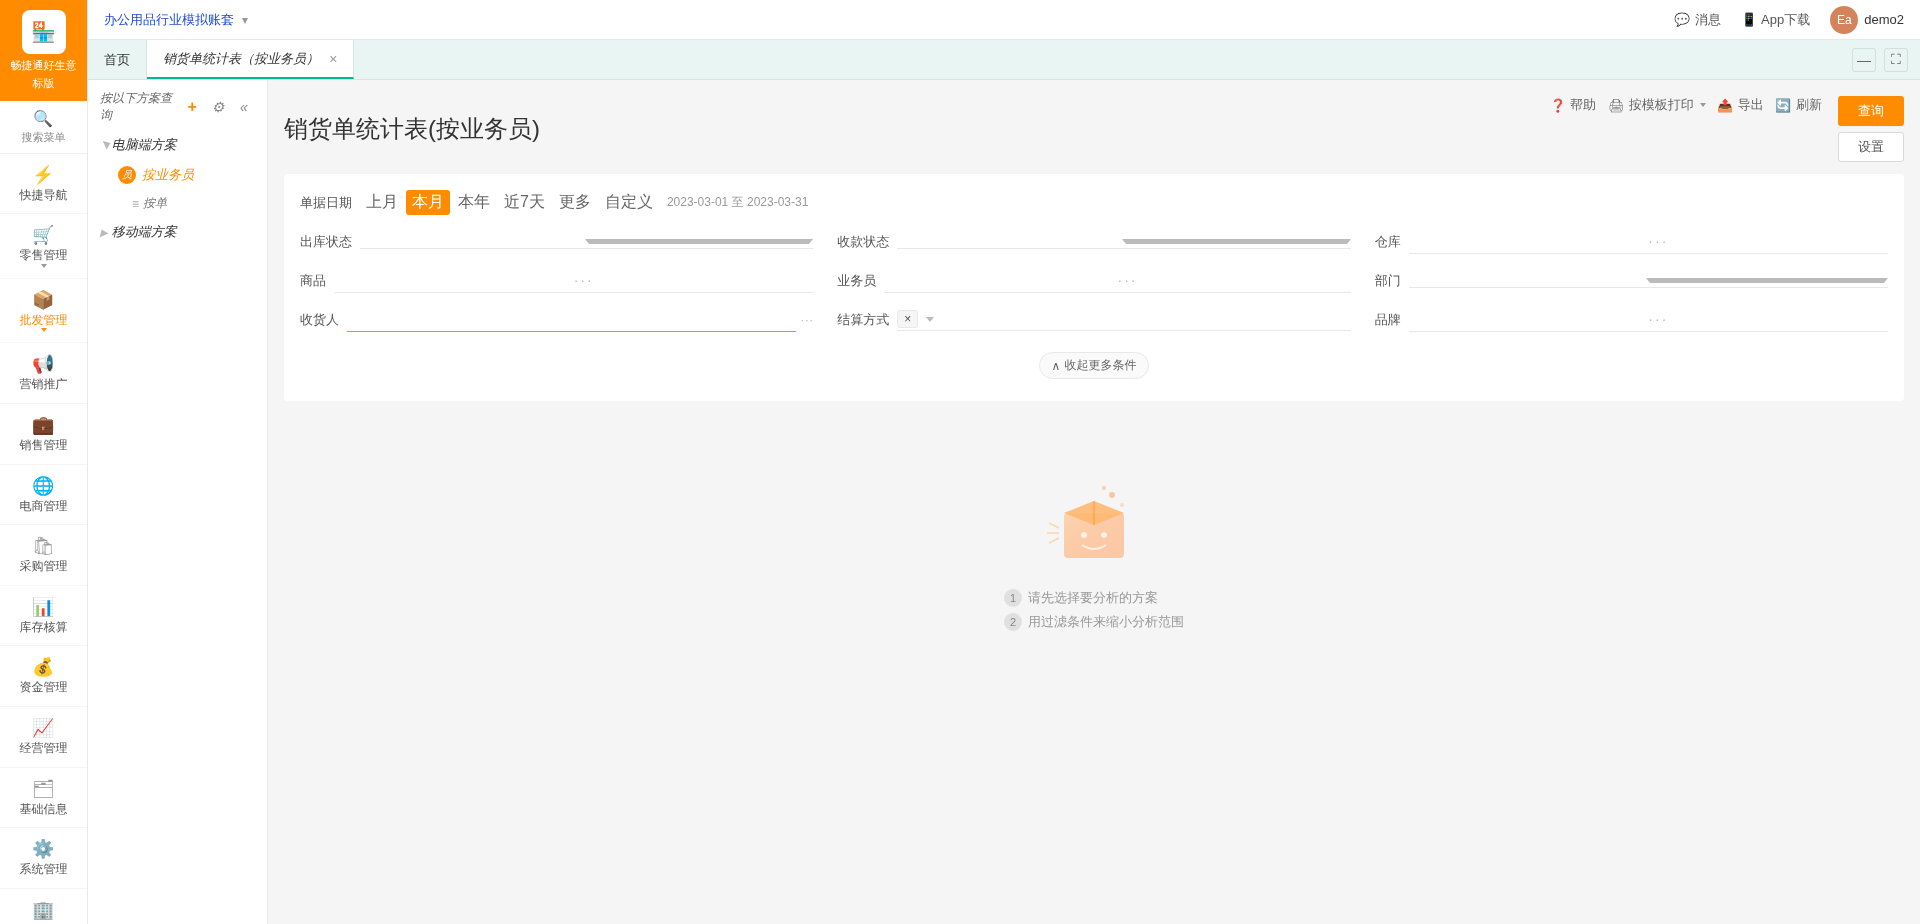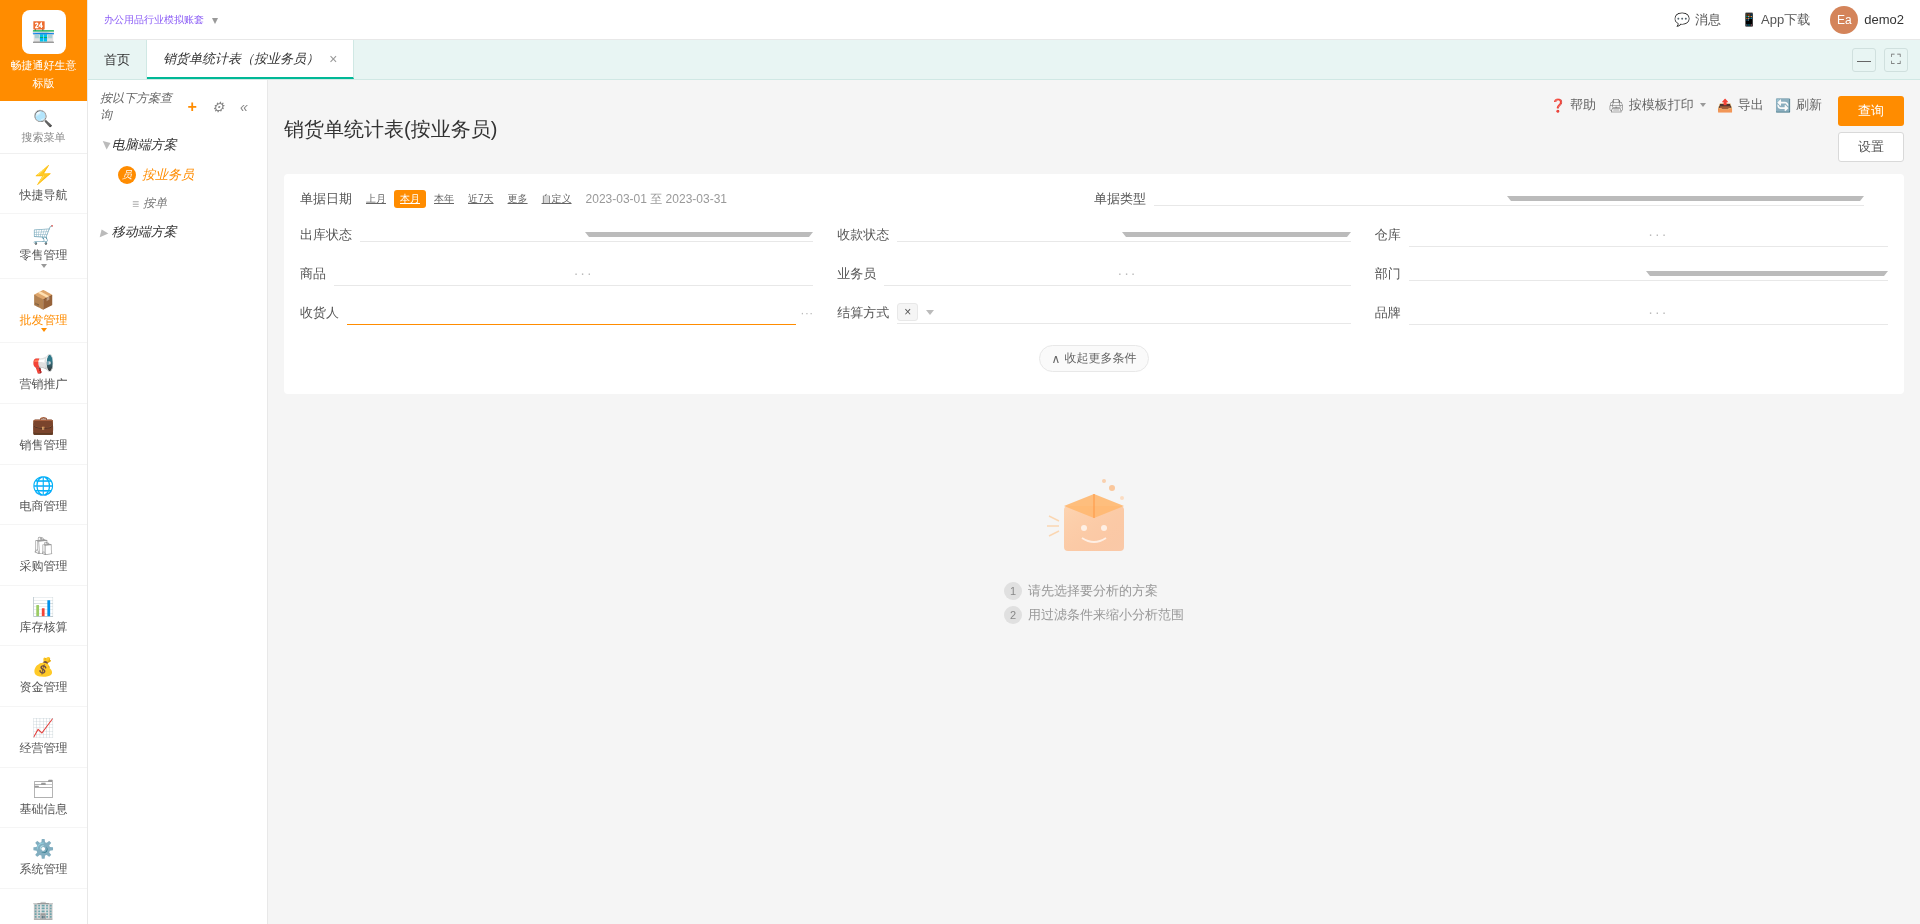--- a/index.html
+++ b/index.html
@@ -17,21 +17,21 @@
     .sidebar-nav-item .nav-icon { font-size: 18px; color: #999; margin-bottom: 2px; }
     .sidebar-nav-item .nav-label { font-size: 12px; color: #555; text-align: center; line-height: 1.3; }
     .sidebar-nav-item.active .nav-label { color: #ff8c00; }
 
     
     .main { flex: 1; display: flex; flex-direction: column; overflow: hidden; }
 
     
     .top-header { height: 40px; background: #fff; border-bottom: 1px solid #e8e8e8; display: flex; align-items: center; justify-content: space-between; padding: 0 16px; flex-shrink: 0; }
     .top-header-left { display: flex; align-items: center; gap: 8px; }
-    .top-header-title { font-size: 10px; color: #8b5cf6; }
+    .top-header-title { font-size: 13px; color: #1d4ed8; }
     .top-header-dropdown { font-size: 12px; color: #999; cursor: pointer; }
     .top-header-right { display: flex; align-items: center; gap: 20px; }
     .top-header-btn { display: flex; align-items: center; gap: 4px; font-size: 13px; color: #555; cursor: pointer; }
     .user-avatar { width: 28px; height: 28px; border-radius: 50%; background: #d4845a; display: flex; align-items: center; justify-content: center; color: #fff; font-size: 12px; }
 
     
     .tab-bar { height: 40px; background: #e8f5f3; display: flex; align-items: center; flex-shrink: 0; border-bottom: 1px solid #d0e8e4; }
     .tab-item { height: 100%; padding: 0 16px; display: flex; align-items: center; gap: 6px; cursor: pointer; font-size: 13px; color: #555; border-right: 1px solid #d0e8e4; }
     .tab-item.home { color: #333; }
     .tab-item.active { background: #fff; color: #333; border-bottom: 2px solid #00b896; font-style: italic; }
@@ -55,40 +55,40 @@
     .sub-scheme-item { padding: 5px 12px 5px 44px; display: flex; align-items: center; gap: 4px; font-size: 12px; color: #777; cursor: pointer; }
     .sub-scheme-icon { font-size: 12px; color: #aaa; }
     .mobile-group { padding: 0; }
     .mobile-group-header { padding: 6px 12px; display: flex; align-items: center; gap: 4px; font-size: 13px; color: #333; cursor: pointer; }
 
     
     .right-content { flex: 1; overflow-y: auto; padding: 16px; }
 
     
     .page-title-row { display: flex; align-items: center; justify-content: space-between; margin-bottom: 12px; }
-    .page-title { font-size: 20px; font-weight: 500; color: #333; }
+    .page-title { font-size: 24px; font-weight: 500; color: #333; }
     .page-actions { display: flex; align-items: center; gap: 12px; }
     .page-action-btn { display: flex; align-items: center; gap: 4px; font-size: 13px; color: #666; cursor: pointer; }
     .btn-query { background: #ff8c00; color: #fff; border: none; padding: 6px 20px; border-radius: 3px; font-size: 13px; cursor: pointer; }
     .btn-settings { background: #fff; color: #555; border: 1px solid #d9d9d9; padding: 5px 14px; border-radius: 3px; font-size: 13px; cursor: pointer; }
 
     
     .filter-card { background: #fff; border-radius: 4px; padding: 16px; margin-bottom: 12px; }
     .filter-row { display: flex; align-items: center; margin-bottom: 14px; gap: 0; }
     .filter-row:last-child { margin-bottom: 0; }
     .filter-item { flex: 1; display: flex; align-items: center; min-width: 0; }
     .filter-label { font-size: 13px; color: #555; white-space: nowrap; margin-right: 8px; flex-shrink: 0; }
     .filter-control { flex: 1; position: relative; }
     .filter-input { width: 100%; border: none; border-bottom: 1px solid #e8e8e8; padding: 4px 0; font-size: 13px; color: #333; outline: none; background: transparent; }
     .filter-dropdown { display: flex; align-items: center; border-bottom: 1px solid #e8e8e8; padding: 4px 0; font-size: 13px; color: #999; cursor: pointer; }
     .filter-dropdown span { flex: 1; }
     .filter-dropdown .dd-dots { color: #bbb; font-size: 14px; letter-spacing: 2px; }
     .date-filter { display: flex; align-items: center; gap: 4px; }
     .date-tabs { display: flex; gap: 2px; }
-    .date-tab { padding: 2px 6px; font-size: 10px; color: #666; cursor: pointer; border-radius: 3px; text-decoration: underline; }
+    .date-tab { padding: 2px 6px; font-size: 16px; color: #666; cursor: pointer; border-radius: 3px; }
     .date-tab.active { background: #ff8c00; color: #fff; border-radius: 3px; }
     .date-range { font-size: 12px; color: #999; margin-left: 4px; }
     .filter-divider { width: 24px; flex-shrink: 0; }
     .collapse-row { display: flex; justify-content: center; padding: 6px 0; }
     .collapse-btn { display: flex; align-items: center; gap: 4px; font-size: 12px; color: #666; cursor: pointer; padding: 4px 12px; border-radius: 20px; border: 1px solid #e8e8e8; background: #fafafa; }
 
     
     .filter-tag { display: inline-flex; align-items: center; gap: 4px; background: #f5f5f5; border: 1px solid #e8e8e8; border-radius: 3px; padding: 1px 6px; font-size: 12px; color: #555; }
 
     
@@ -305,29 +305,20 @@
                   <div class="date-tab">本年</div>
                   <div class="date-tab">近7天</div>
                   <div class="date-tab">更多</div>
                   <div class="date-tab">自定义</div>
                 </div>
                 <span class="date-range">2023-03-01 至 2023-03-31</span>
               </div>
             </div>
           </div>
           <div class="filter-divider"></div>
-          <div class="filter-item">
-            <span class="filter-label">单据类型</span>
-            <div class="filter-control">
-              <div class="filter-dropdown">
-                <span></span>
-                <span class="chevron-down"></span>
-              </div>
-            </div>
-          </div>
           <div class="filter-divider"></div>
         </div>
 
         <div class="filter-row">
           <div class="filter-item">
             <span class="filter-label">出库状态</span>
             <div class="filter-control">
               <div class="filter-dropdown">
                 <span></span>
                 <span class="chevron-down"></span>

